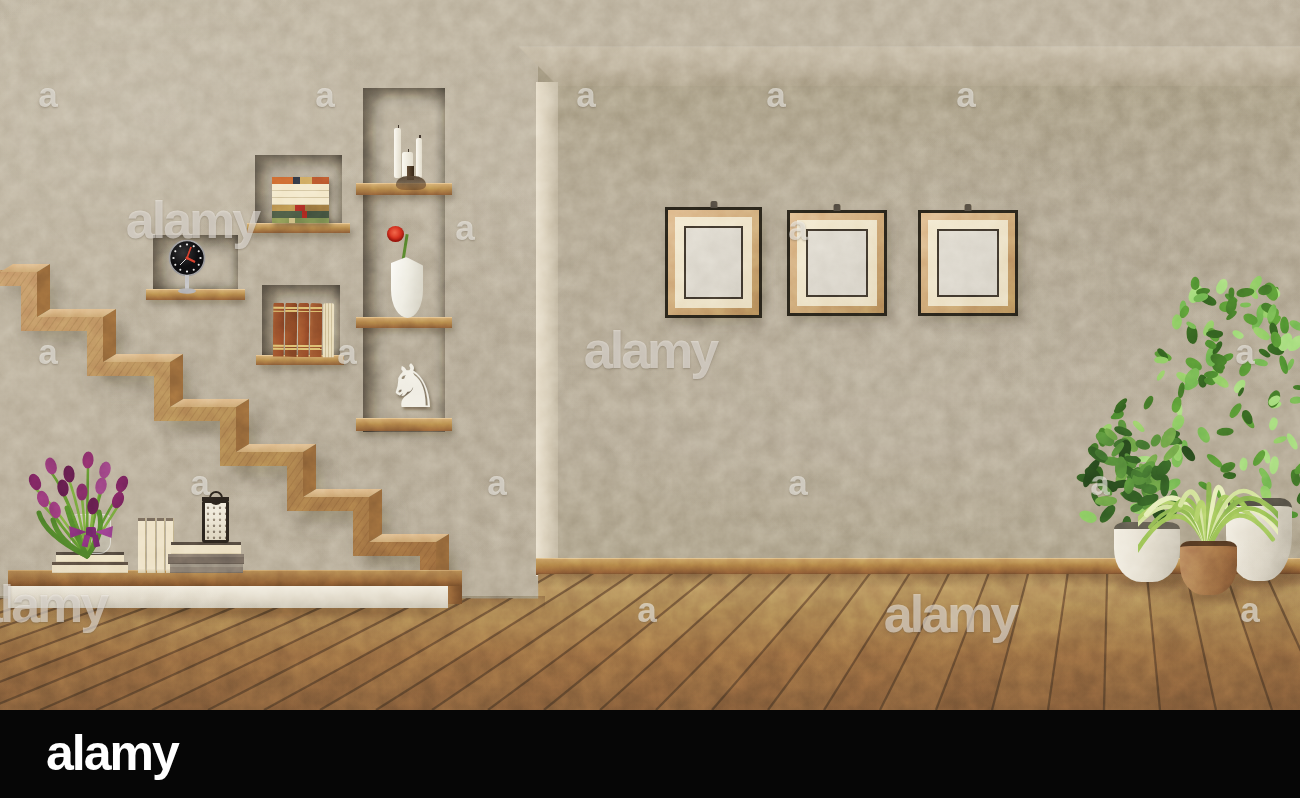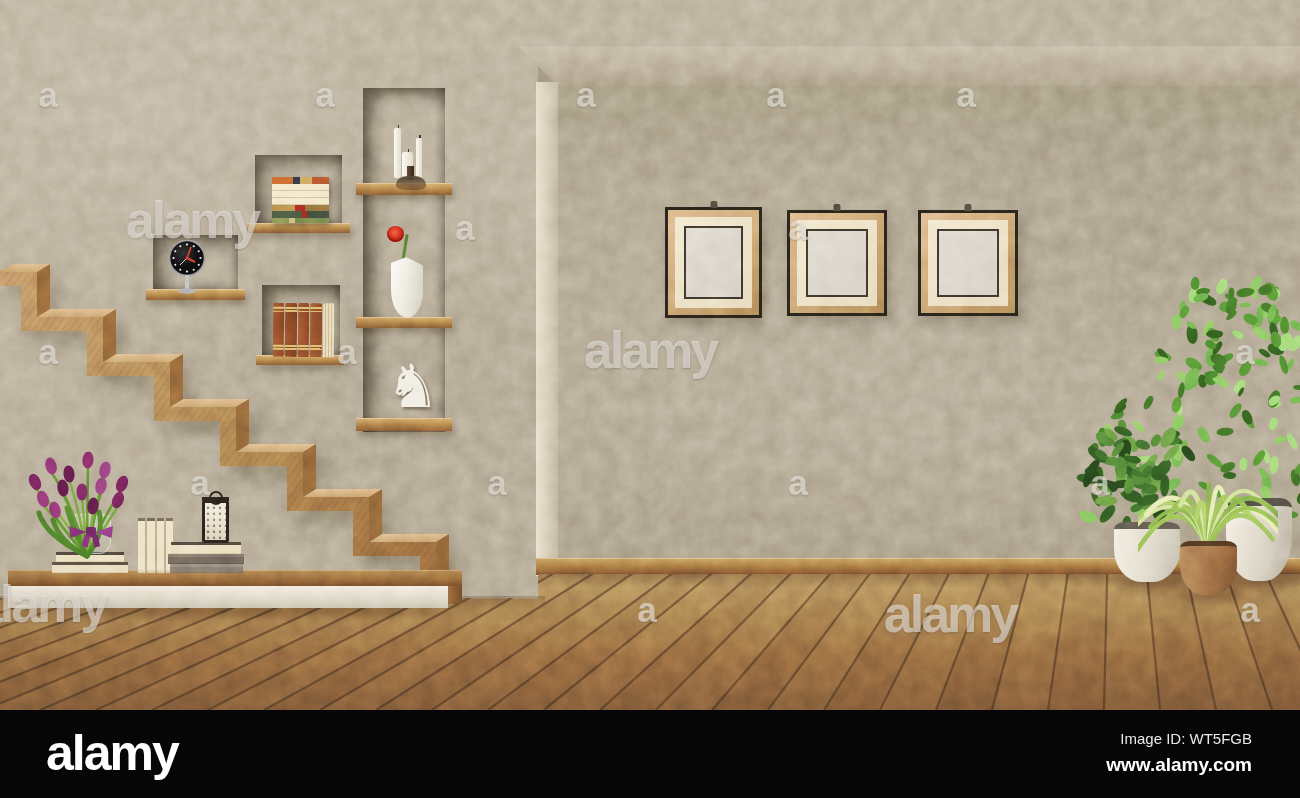--- a/index.html
+++ b/index.html
@@ -709,18 +709,14 @@
       <span class="wm-small" style="left: 200px; top: 483px;">a</span>
       <span class="wm-small" style="left: 497px; top: 483px;">a</span>
       <span class="wm-small" style="left: 798px; top: 483px;">a</span>
       <span class="wm-small" style="left: 1100px; top: 483px;">a</span>
       <span class="wm-small" style="left: 647px; top: 610px;">a</span>
       <span class="wm-small" style="left: 1250px; top: 610px;">a</span>
     </div>
 
   <div class="abs footer">
     <div class="abs footer-logo">alamy</div>
-    <div class="abs footer-right">
-      <div class="footer-id">Image ID: WT5FGB</div>
-      <div class="footer-url">www.alamy.com</div>
-    </div>
   </div>
 </div>
 
 </body></html>

